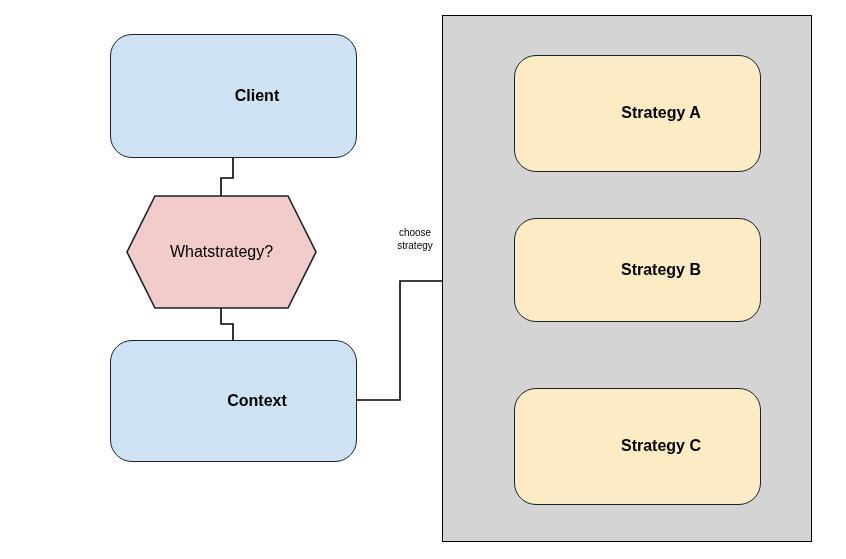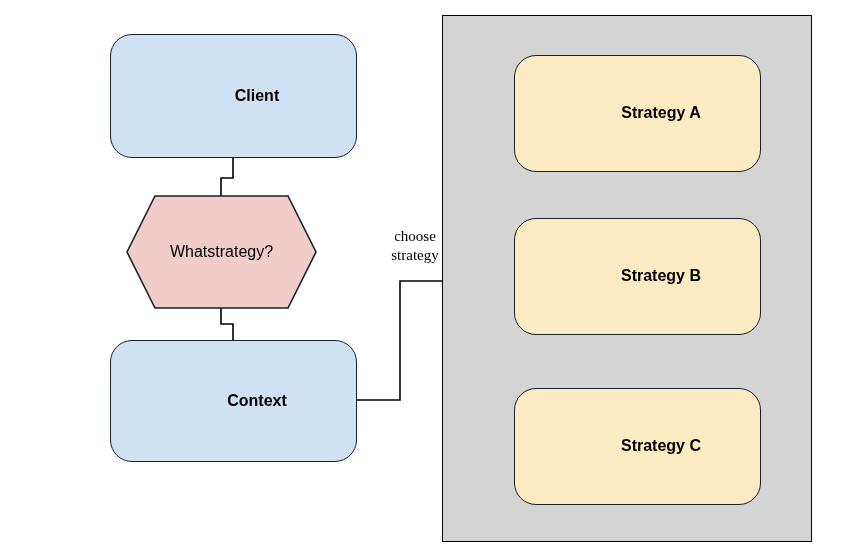--- a/index.html
+++ b/index.html
@@ -88,26 +88,25 @@
   }
   #connectors path {
     fill: none;
     stroke: #000000;
     stroke-width: 1.6;
     stroke-linejoin: miter;
     stroke-linecap: butt;
   }
   .edge-label {
     position: absolute;
-    font-size: 15px;
+    font-size: 10px;
     color: #000000;
     line-height: 1.28;
     text-align: center;
     white-space: nowrap;
-    font-family: Liberation Serif, serif;
   }
 </style>
 </head>
 <body>
 
 <div id="canvas">
 
   <div class="group-gray" style="left:442px; top:15px; width:370px; height:527px;"></div>
 
   <svg id="connectors" viewBox="0 0 846 559">
@@ -139,21 +138,21 @@
 
   <div class="edge-label" style="left:378px; top:227px; width:74px;">
     <div>choose</div>
     <div>strategy</div>
   </div>
 
   <div class="node box-yellow" style="left:514px; top:55px; width:247px; height:117px;">
     <span>Strategy A</span>
   </div>
 
-  <div class="node box-yellow" style="left:514px; top:218px; width:247px; height:117px;">
+  <div class="node box-yellow" style="left:514px; top:218px; width:247px; height:104px;">
     <span>Strategy B</span>
   </div>
 
   <div class="node box-yellow" style="left:514px; top:388px; width:247px; height:117px;">
     <span>Strategy C</span>
   </div>
 
 </div>
 
 </body></html>

